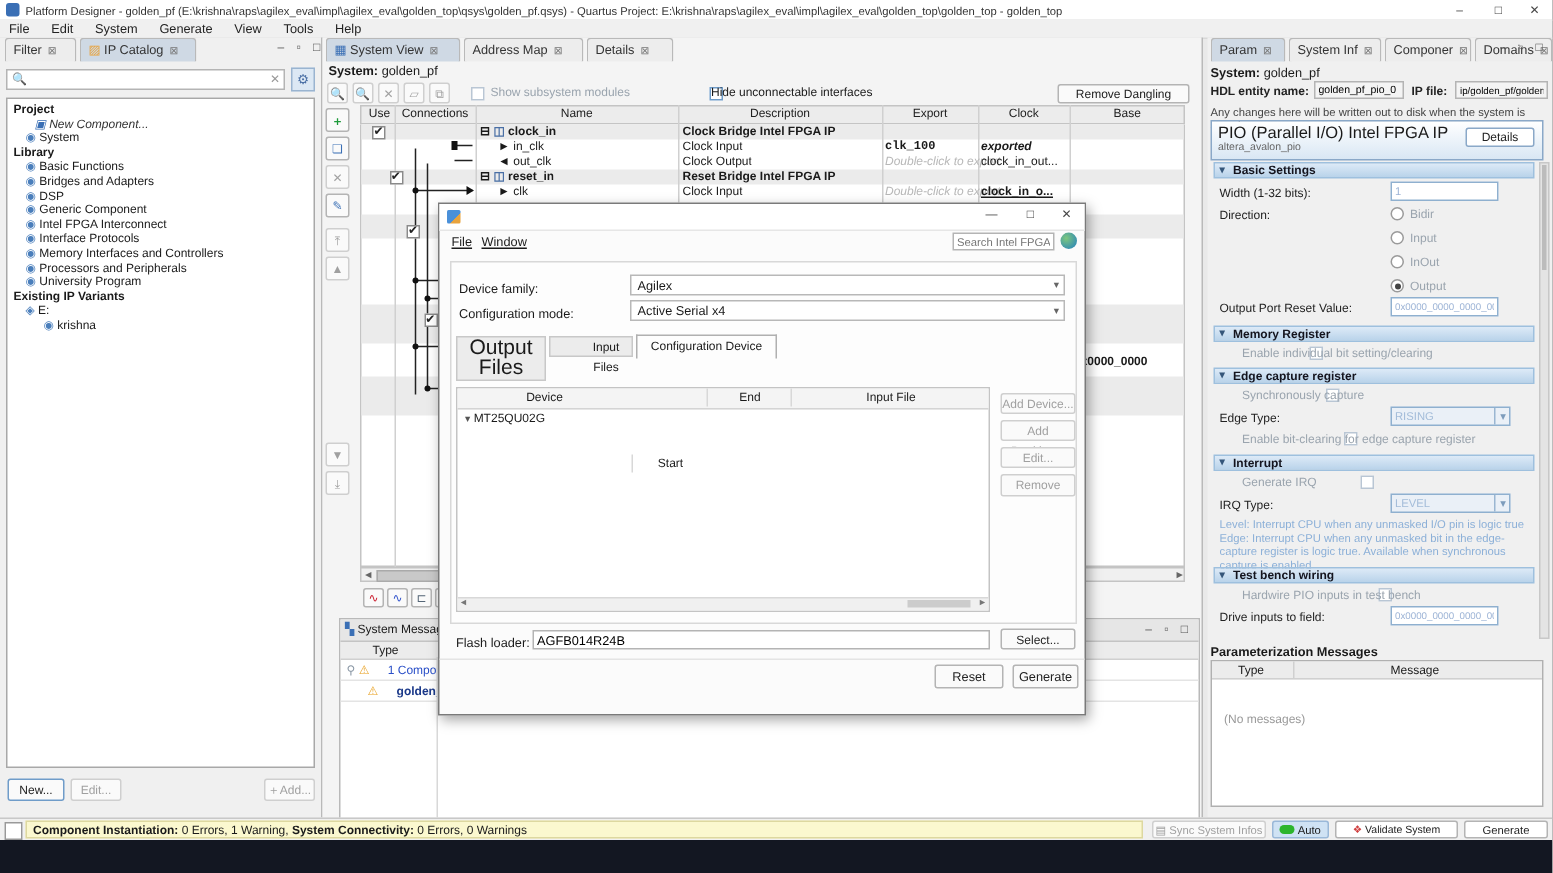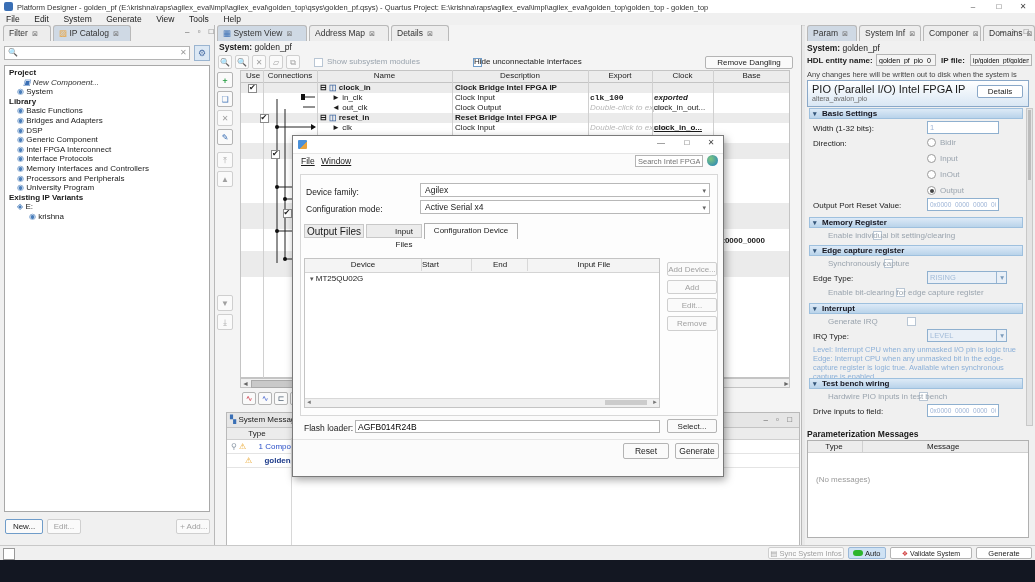--- a/index.html
+++ b/index.html
@@ -353,28 +353,28 @@
     <div style="position:absolute;left:127px;top:47px;width:290px;height:14px;border:1px solid #b8b8b8;background:#fff;font-size:8.5px;line-height:13px;padding-left:4px;box-sizing:border-box;">
       <span>Agilex</span>
       <span style="float:right;margin-right:3px;color:#666;font-size:7px;">▾</span>
     </div>
     <span style="position:absolute;left:13px;top:68px;font-size:8.5px;">Configuration mode:</span>
     <div style="position:absolute;left:127px;top:64px;width:290px;height:14px;border:1px solid #b8b8b8;background:#fff;font-size:8.5px;line-height:13px;padding-left:4px;box-sizing:border-box;">
       <span>Active Serial x4</span>
       <span style="float:right;margin-right:3px;color:#666;font-size:7px;">▾</span>
     </div>
 
-    <div style="position:absolute;left:11px;top:88px;width:60px;height:14px;background:#ececec;border:1px solid #c8c8c8;font-size:10px;line-height:13px;text-align:center;box-sizing:border-box;">Output Files</div>
+    <div style="position:absolute;left:11px;top:88px;width:60px;height:30px;background:#ececec;border:1px solid #c8c8c8;font-size:14px;line-height:13px;text-align:center;box-sizing:border-box;">Output Files</div>
     <div style="position:absolute;left:73px;top:88px;width:56px;height:14px;background:#ececec;border:1px solid #c8c8c8;font-size:8px;line-height:13px;text-align:center;box-sizing:border-box;padding-left:20px;">Input Files</div>
     <div style="position:absolute;left:131px;top:87px;width:94px;height:16px;background:#fdfdfd;border:1px solid #b0b0b0;border-bottom:none;font-size:8px;line-height:14px;text-align:center;box-sizing:border-box;">Configuration Device</div>
 
     <div style="position:absolute;left:11px;top:122px;width:356px;height:150px;border:1px solid #c4c4c4;background:#fff;box-sizing:border-box;">
       <div style="height:13px;background:#f4f4f4;border-bottom:1px solid #d4d4d4;font-size:8px;line-height:12px;">
         <span style="position:absolute;left:0;width:116px;text-align:center;">Device</span>
-        <span style="position:absolute;left:116px;width:50px;text-align:left;border-left:1px solid #d8d8d8;">Start</span>
+        <span style="position:absolute;left:116px;width:50px;text-align:center;border-left:1px solid #d8d8d8;margin-top:44px;">Start</span>
         <span style="position:absolute;left:166px;width:56px;text-align:center;border-left:1px solid #d8d8d8;">End</span>
         <span style="position:absolute;left:222px;width:132px;text-align:center;border-left:1px solid #d8d8d8;">Input File</span>
       </div>
       <div style="height:12px;font-size:8px;line-height:12px;">
         <span style="margin-left:5px;color:#555;font-size:7px;">▾</span>
         <span>MT25QU02G</span>
       </div>
       <div style="position:absolute;left:0;bottom:0;width:354px;height:8px;background:#f0f0f0;border-top:1px solid #d8d8d8;">
         <span style="position:absolute;left:1px;top:0;font-size:6px;color:#777;">◄</span>
         <span style="position:absolute;left:300px;top:1px;width:42px;height:5px;background:#cccccc;"></span>
@@ -390,20 +390,23 @@
     <input class="inp" style="left: 62px; top: 284px; width: 305px; height: 13px; font-size: 8.5px;" value="AGFB014R24B">
     <div class="btn" style="left:374px;top:283px;width:50px;height:14px;line-height:13px;">Select...</div>
     <div style="position:absolute;left:0;top:303px;width:100%;height:1px;background:#e4e4e4;"></div>
     <div class="btn" style="left:330px;top:307px;width:46px;height:16px;line-height:15px;font-size:8.5px;">Reset</div>
     <div class="btn" style="left:382px;top:307px;width:44px;height:16px;line-height:15px;font-size:8.5px;">Generate</div>
   </div>
 
   
   <div class="abs" style="left:0;top:545px;width:1035px;height:15px;background:#f0f0f0;border-top:1px solid #c8c8c8;">
     <span style="position:absolute;left:3px;top:2px;width:10px;height:10px;background:#fff;border:1px solid #999;"></span>
+    <div style="position:absolute;left:17px;top:1px;width:745px;height:12px;background:#fbf8cf;border:1px solid #ddd8a0;font-size:8px;line-height:11px;padding-left:4px;box-sizing:border-box;white-space:nowrap;">
+      <b>Component Instantiation:</b><span> 0 Errors, 1 Warning, </span><b>System Connectivity:</b><span> 0 Errors, 0 Warnings</span>
+    </div>
     <div class="btn dis" style="left:768px;top:1px;width:76px;height:12px;line-height:11px;font-size:7.5px;"><span>▤ </span><span>Sync System Infos</span></div>
     <div style="position:absolute;left:848px;top:1px;width:38px;height:12px;background:#cfe2f4;border:1px solid #9ab8d8;border-radius:2px;font-size:7.5px;line-height:11px;text-align:center;box-sizing:border-box;">
       <span style="display:inline-block;width:10px;height:6px;background:#2db52d;border-radius:3px;"></span>
       <span>Auto</span>
     </div>
     <div class="btn" style="left:890px;top:1px;width:82px;height:12px;line-height:11px;font-size:7px;background:#fff;"><span style="color:#d04040;">❖ </span><span>Validate System Integrity</span></div>
     <div class="btn" style="left:976px;top:1px;width:56px;height:12px;line-height:11px;font-size:7.5px;background:#fff;">Generate HDL...</div>
   </div>
 
   

